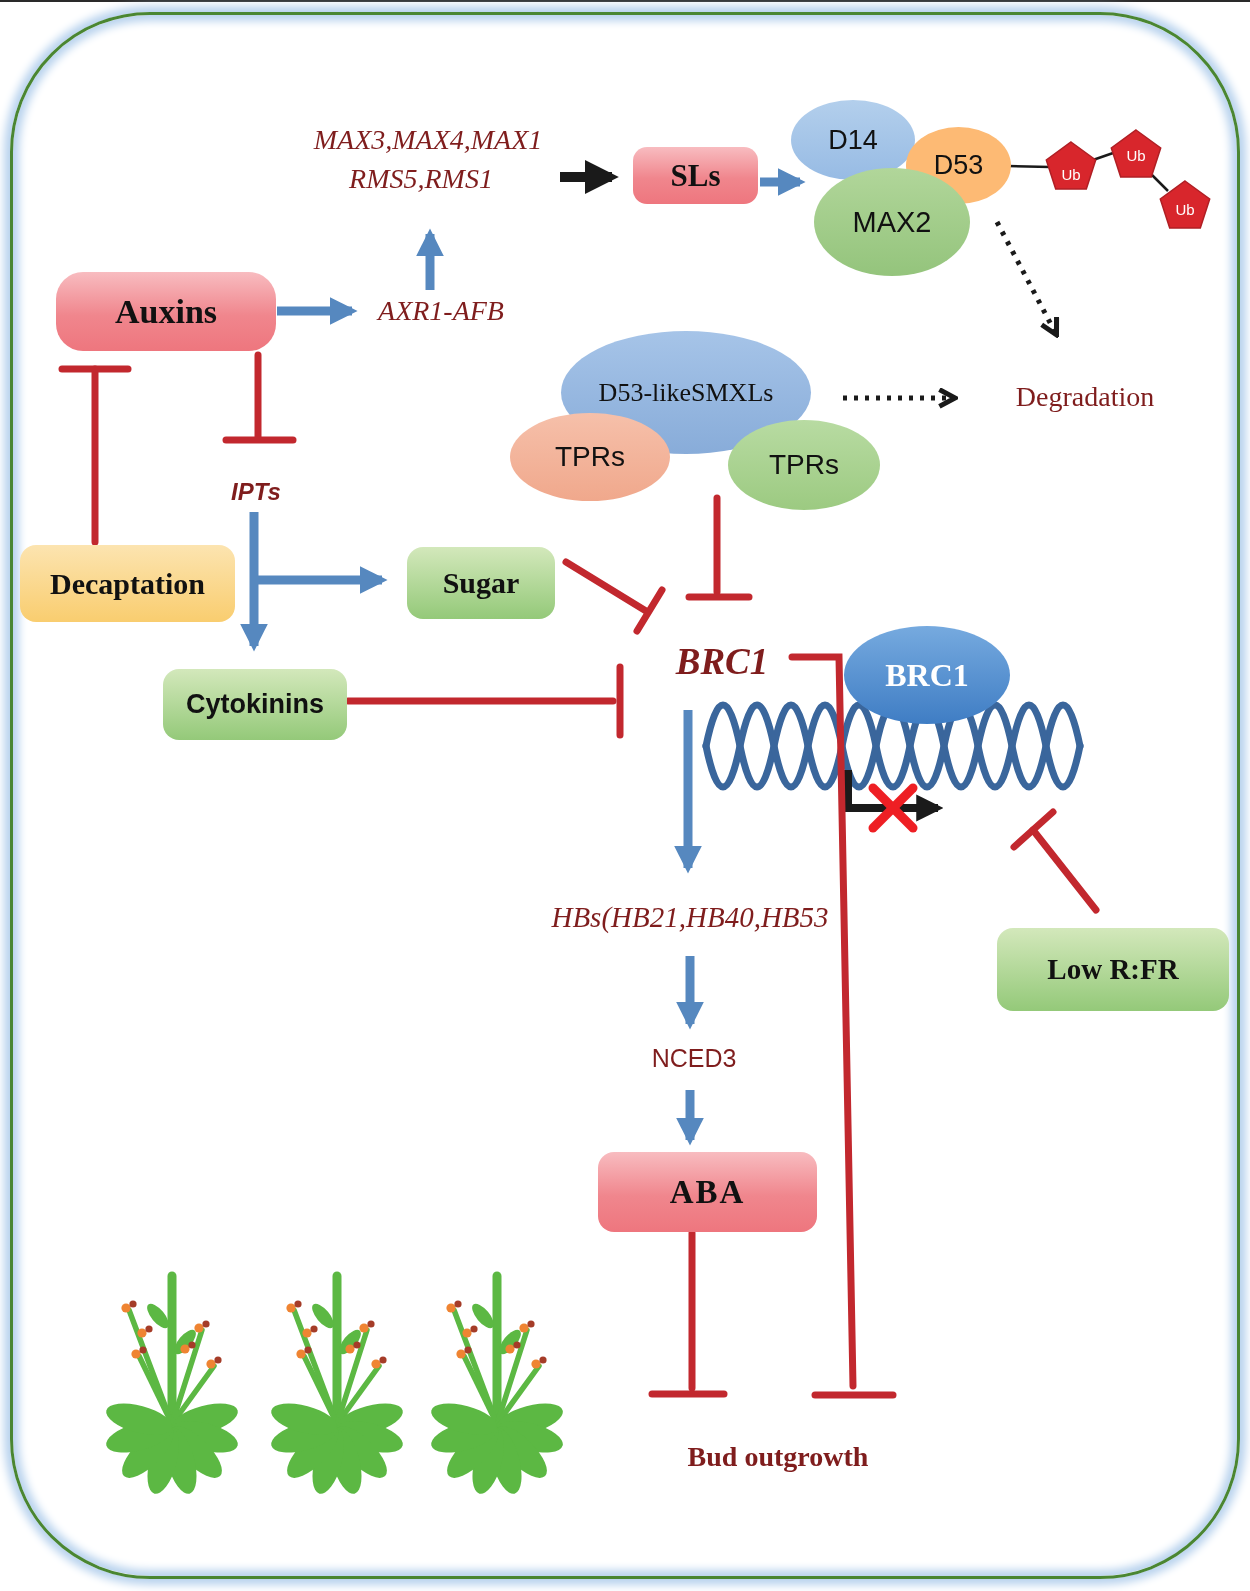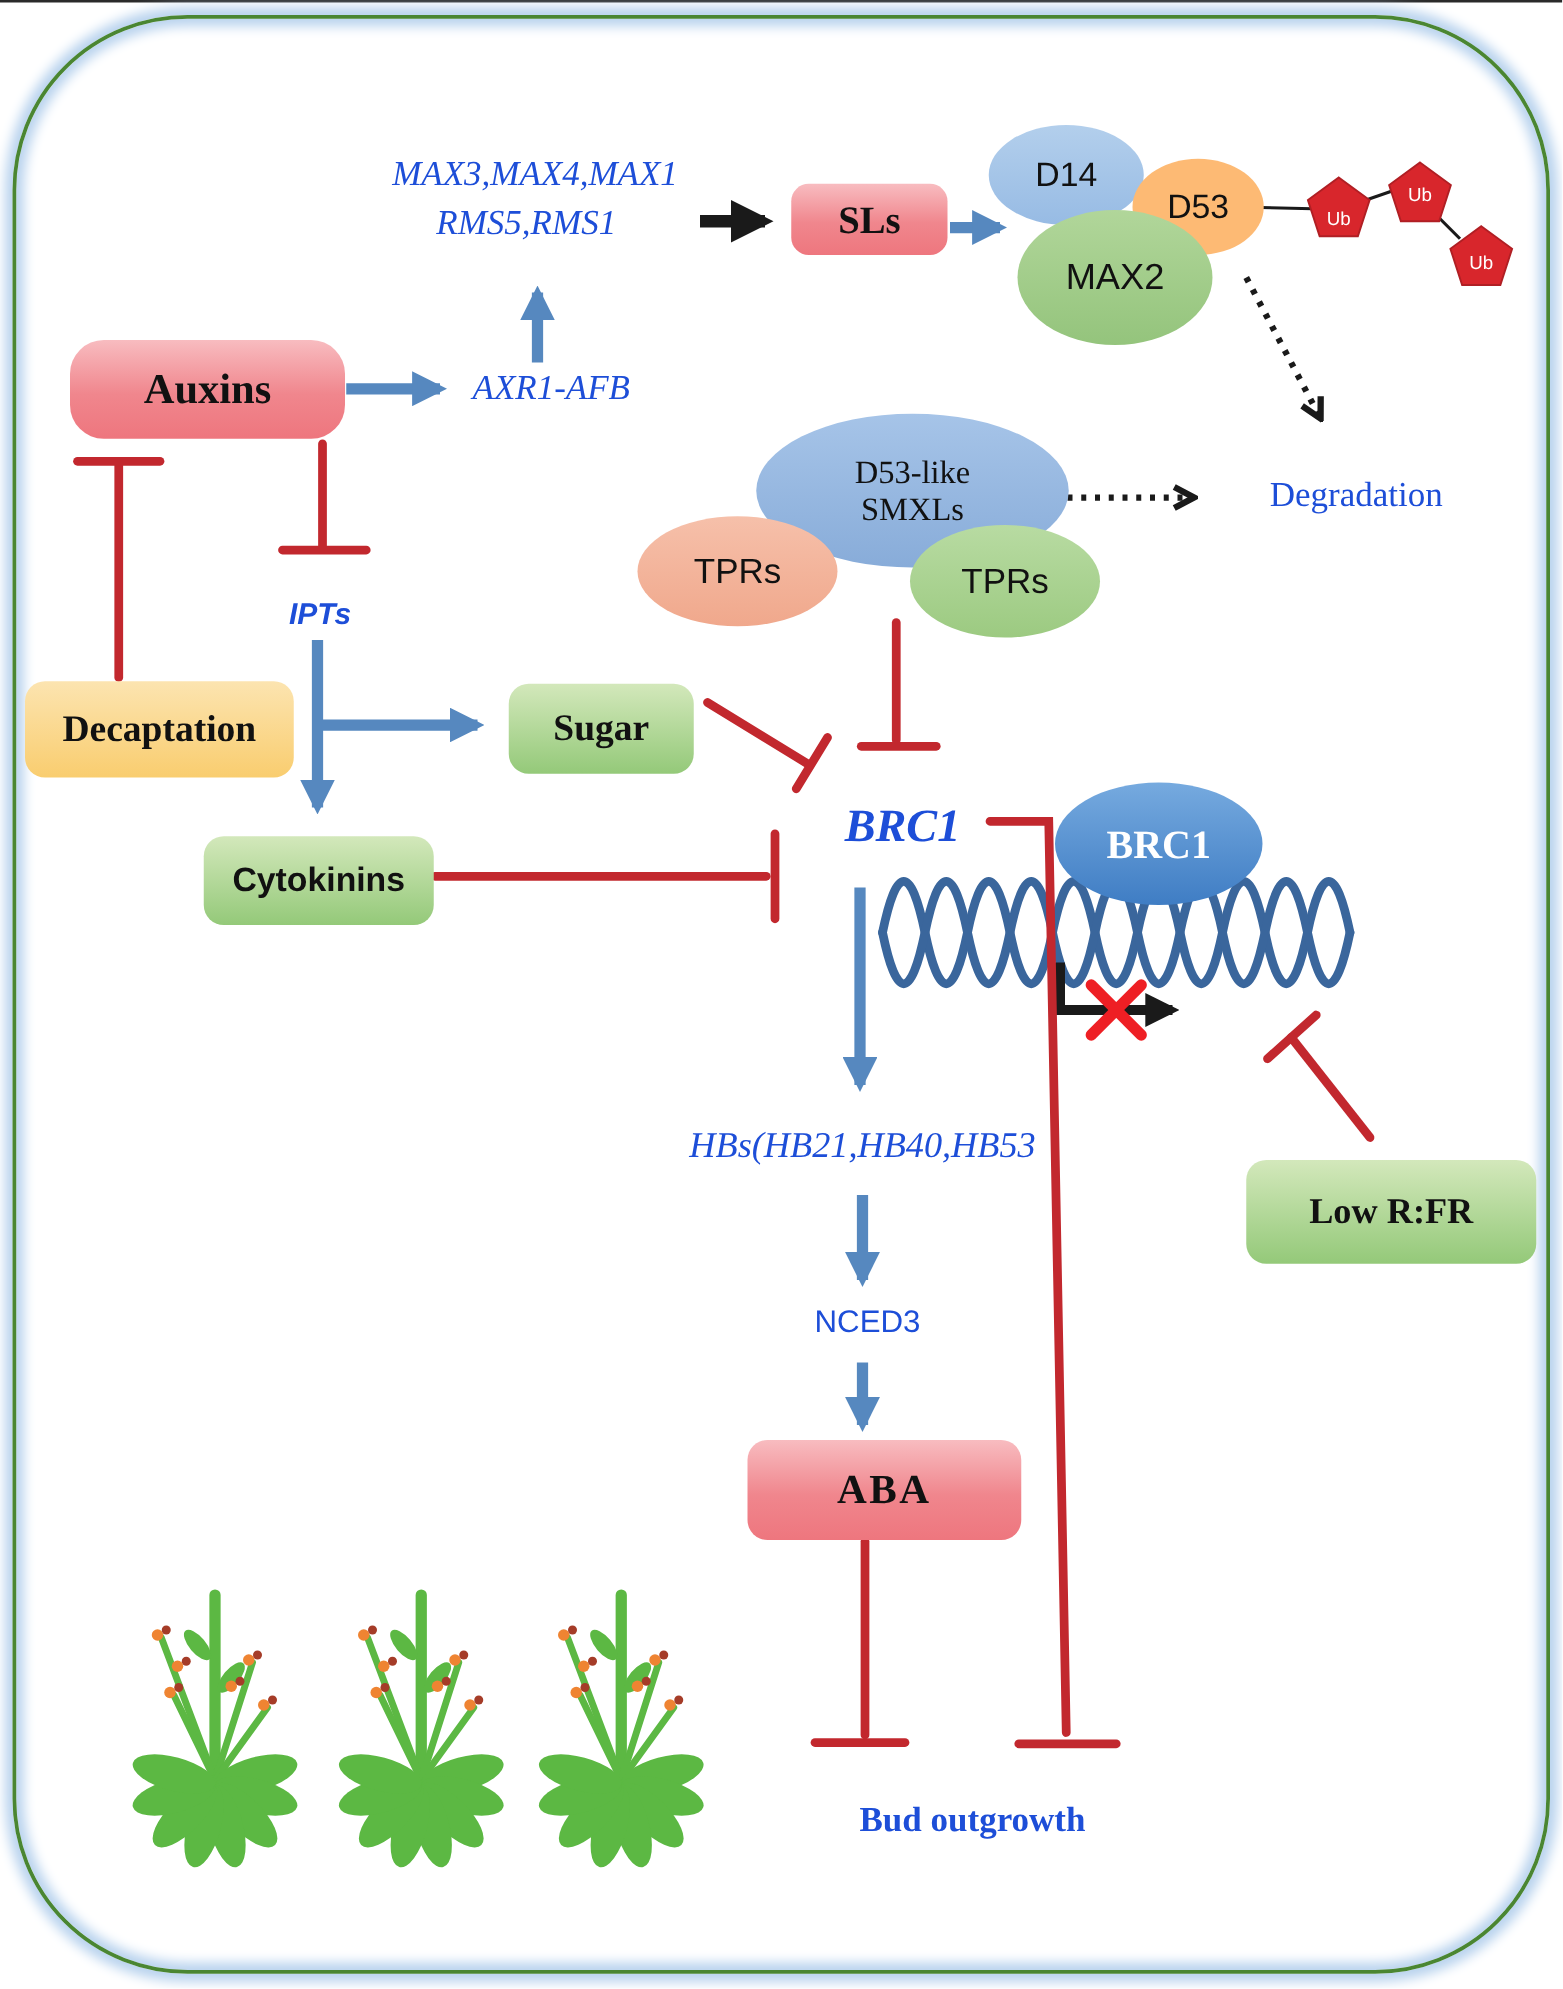--- a/index.html
+++ b/index.html
@@ -11,21 +11,21 @@
          box-shadow:0 0 9px 6px #b9d3ee, inset 0 0 9px 6px #b9d3ee;}
   svg.layer{position:absolute;left:0;top:0;z-index:1;}
   .node{position:absolute;display:flex;align-items:center;justify-content:center;
         text-align:center;z-index:2;color:#111;}
   .box{border-radius:16px;font-weight:bold;}
   .red{background:linear-gradient(#f8bcc0,#f0868d 55%,#ee767e);}
   .yellow{background:linear-gradient(#fce4b0,#f9cd6f);}
   .green{background:linear-gradient(#d3e8bb,#94c979);}
   .ellipse{border-radius:50%;}
   .sans{font-family:"Liberation Sans",sans-serif;}
-  .lbl{position:absolute;transform:translate(-50%,-50%);white-space:nowrap;z-index:2;color:#1d4ed8;}
+  .lbl{position:absolute;transform:translate(-50%,-50%);white-space:nowrap;z-index:2;color:#7f1d1d;}
   .it{font-style:italic;}
   .b{font-weight:bold;}
 </style>
 </head>
 <body>
 
 <div id="canvas">
   <div id="topline"></div>
   <div id="frame"></div>
 
@@ -184,21 +184,21 @@
 
   <div class="node ellipse sans" style="left:791px;top:100px;width:124px;height:80px;font-size:27px;background:linear-gradient(#b3cfec,#97bbe4);z-index:2;">
     <span>D14</span>
     </div>
   <div class="node ellipse sans" style="left:906px;top:127px;width:105px;height:77px;font-size:27px;background:#fdba74;z-index:3;">
     <span>D53</span>
     </div>
   <div class="node ellipse sans" style="left:814px;top:168px;width:156px;height:108px;font-size:29px;background:linear-gradient(#b1d69a,#94c47c);z-index:4;">
     <span>MAX2</span>
     </div>
-  <div class="node ellipse" style="left:605px;top:331px;width:250px;height:123px;font-size:26px;background:linear-gradient(#a6c4e8,#88acd9);z-index:2;flex-direction:column;line-height:1.15;">
+  <div class="node ellipse" style="left:561px;top:331px;width:250px;height:123px;font-size:26px;background:linear-gradient(#a6c4e8,#88acd9);z-index:2;flex-direction:row;line-height:1.15;">
     <span>D53-like</span>
     <span>SMXLs</span>
     </div>
   <div class="node ellipse sans" style="left:510px;top:413px;width:160px;height:88px;font-size:28px;background:linear-gradient(#f6c0aa,#f0a88c);z-index:3;">
     <span>TPRs</span>
     </div>
   <div class="node ellipse sans" style="left:728px;top:420px;width:152px;height:90px;font-size:28px;background:linear-gradient(#b8dba2,#9cca81);z-index:3;">
     <span>TPRs</span>
     </div>
   <div class="node ellipse b" style="left:844px;top:626px;width:166px;height:98px;font-size:32px;background:linear-gradient(#76aadf,#3f7dc4);color:#fff;z-index:3;">

